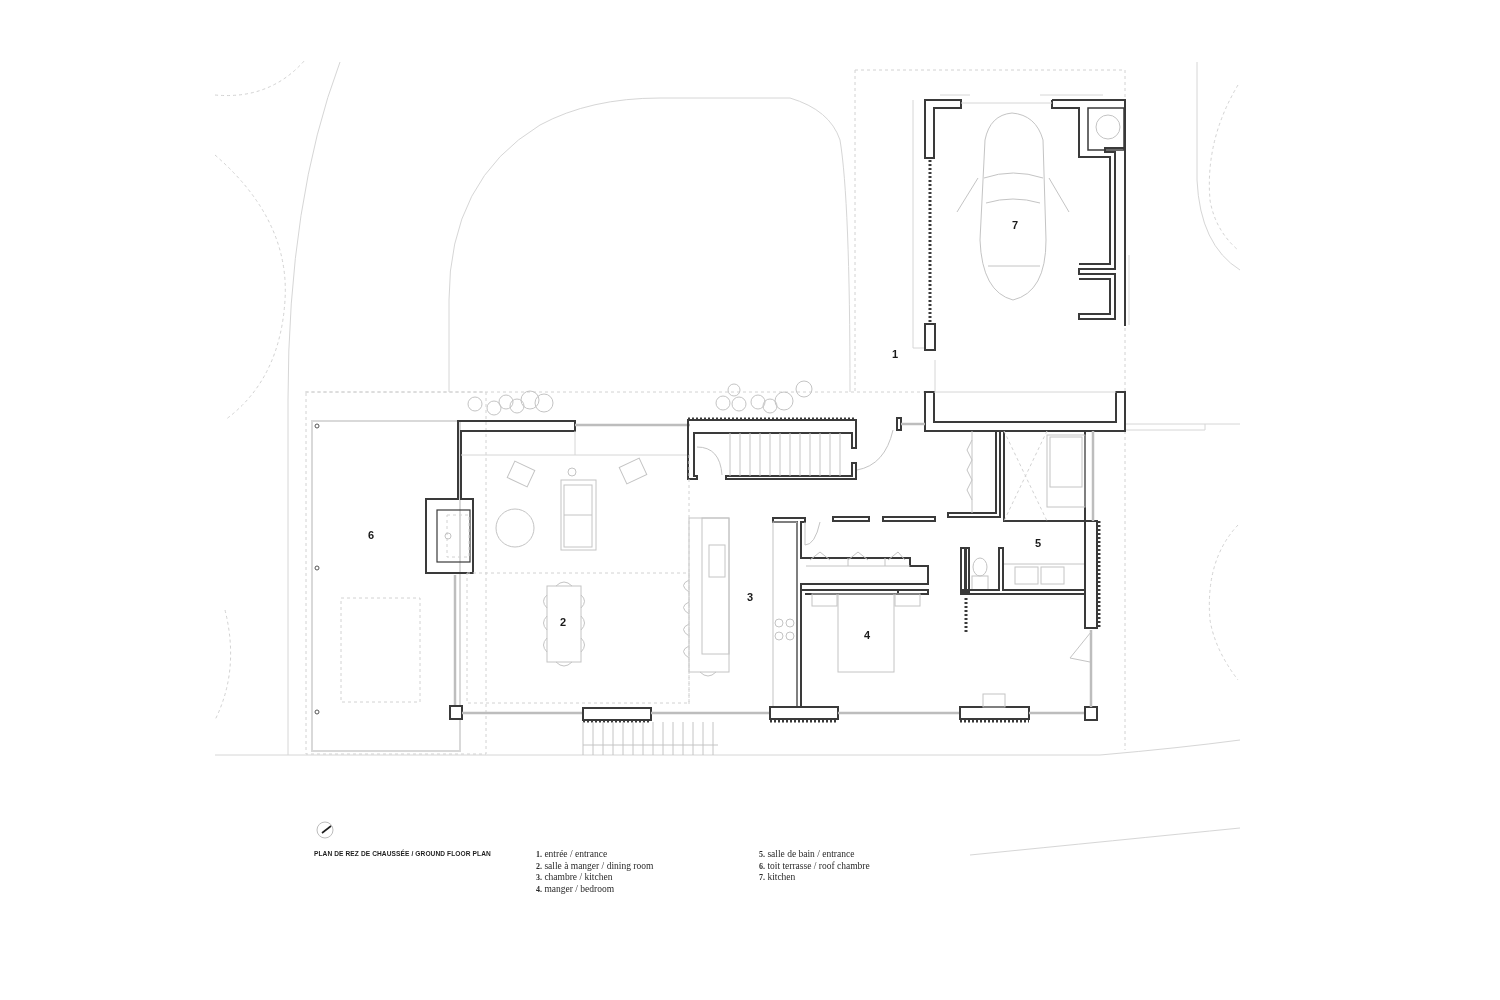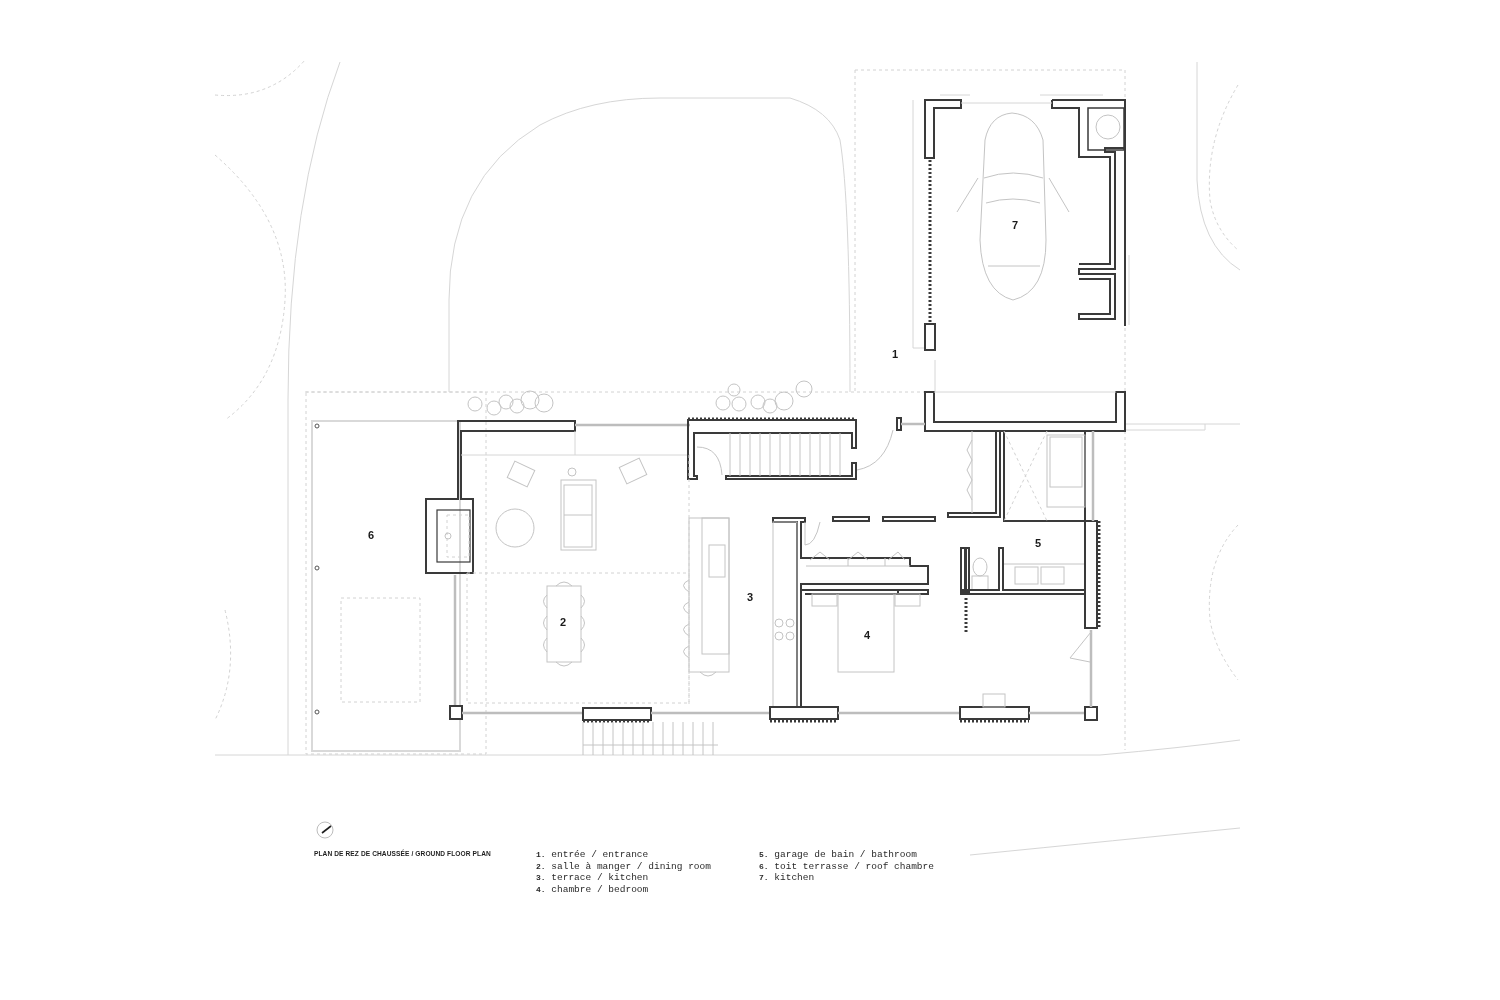--- a/index.html
+++ b/index.html
@@ -7,21 +7,21 @@
     #plan { position: absolute; left: 0; top: 0; width: 1500px; height: 1000px; }
     .thin { stroke: #d6d6d6; stroke-width: 1; fill: none; }
     .dash { stroke: #d2d2d2; stroke-width: 1; fill: none; stroke-dasharray: 3 3; }
     .furn { stroke: #c4c4c4; stroke-width: 1; fill: none; }
     .wall { stroke: #3a3a3a; stroke-width: 2; fill: #ffffff; }
     .wallfill { stroke: #3a3a3a; stroke-width: 2; fill: none; }
     .glass { stroke: #bdbdbd; stroke-width: 2.5; fill: none; }
     .hatch { stroke: #3a3a3a; stroke-width: 3; fill: none; stroke-dasharray: 2 2; }
     .room-label { position: absolute; font-family: "Liberation Sans", sans-serif; font-weight: bold; font-size: 11px; color: #1a1a1a; transform: translate(-50%, -50%); }
     .title { position: absolute; left: 314px; top: 849px; font-family: "Liberation Sans", sans-serif; font-weight: bold; font-size: 7.5px; letter-spacing: 0.1px; color: #1e1e1e; transform: scaleX(0.88); transform-origin: left top; white-space: nowrap; }
-    .legend { position: absolute; font-family: Liberation Mono, monospace; font-size: 9.5px; line-height: 11.6px; color: #2a2a2a; }
+    .legend { position: absolute; font-family: Liberation Serif, serif; font-size: 9.5px; line-height: 11.6px; color: #2a2a2a; }
     .legend .item { white-space: nowrap; }
     .legend .num { font-weight: bold; font-size: 8px; }
     .compass { position: absolute; left: 316px; top: 821px; width: 18px; height: 18px; }
   </style>
 </head>
 <body>
 
 <svg id="plan" viewBox="0 0 1500 1000" xmlns="http://www.w3.org/2000/svg">
 
   <g>
@@ -241,21 +241,21 @@
 <svg class="compass" viewBox="0 0 18 18">
   <circle cx="9" cy="9" r="8" fill="none" stroke="#bdbdbd" stroke-width="1"></circle>
   <line x1="6" y1="12" x2="15" y2="5" stroke="#1e1e1e" stroke-width="1.6"></line>
 </svg>
 
 <div class="title">PLAN DE REZ DE CHAUSSÉE  / GROUND FLOOR PLAN</div>
 
 <div class="legend" style="left:536px;top:849px;">
   <div class="item"><span class="num">1.</span> <span>entrée / entrance</span></div>
   <div class="item"><span class="num">2.</span> <span>salle à manger / dining room</span></div>
-  <div class="item"><span class="num">3.</span> <span>terrace / kitchen</span></div>
-  <div class="item"><span class="num">4.</span> <span>chambre / bedroom</span></div>
+  <div class="item"><span class="num">3.</span> <span>chambre / kitchen</span></div>
+  <div class="item"><span class="num">4.</span> <span>manger / bedroom</span></div>
 </div>
 
 <div class="legend" style="left:759px;top:849px;">
-  <div class="item"><span class="num">5.</span> <span>garage de bain / bathroom</span></div>
+  <div class="item"><span class="num">5.</span> <span>salle de bain / entrance</span></div>
   <div class="item"><span class="num">6.</span> <span>toit terrasse / roof chambre</span></div>
   <div class="item"><span class="num">7.</span> <span>kitchen</span></div>
 </div>
 
 </body></html>

